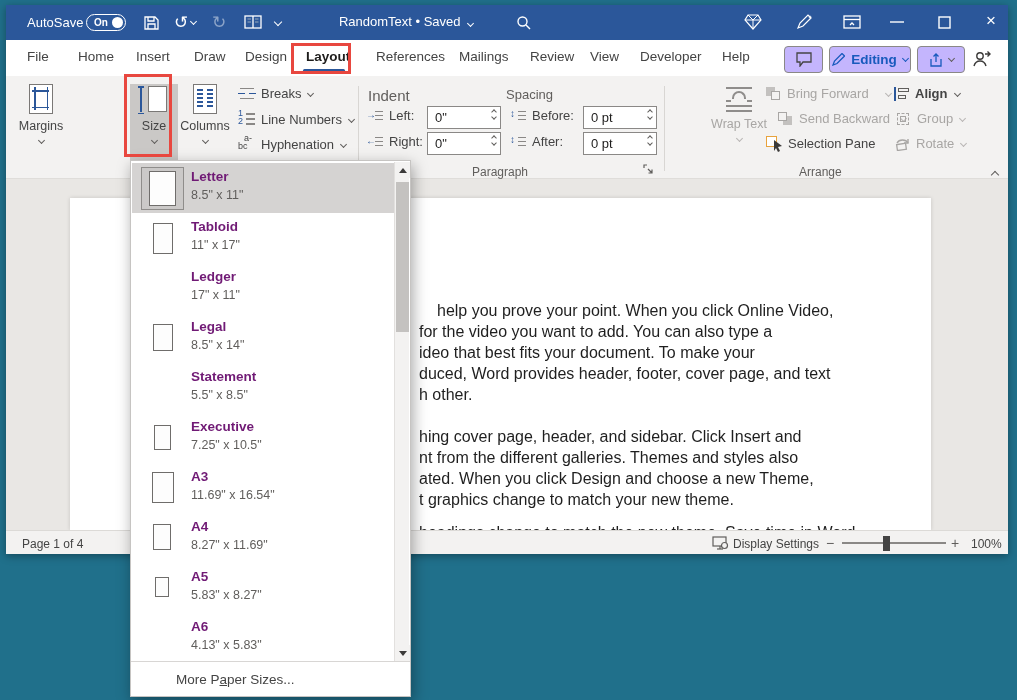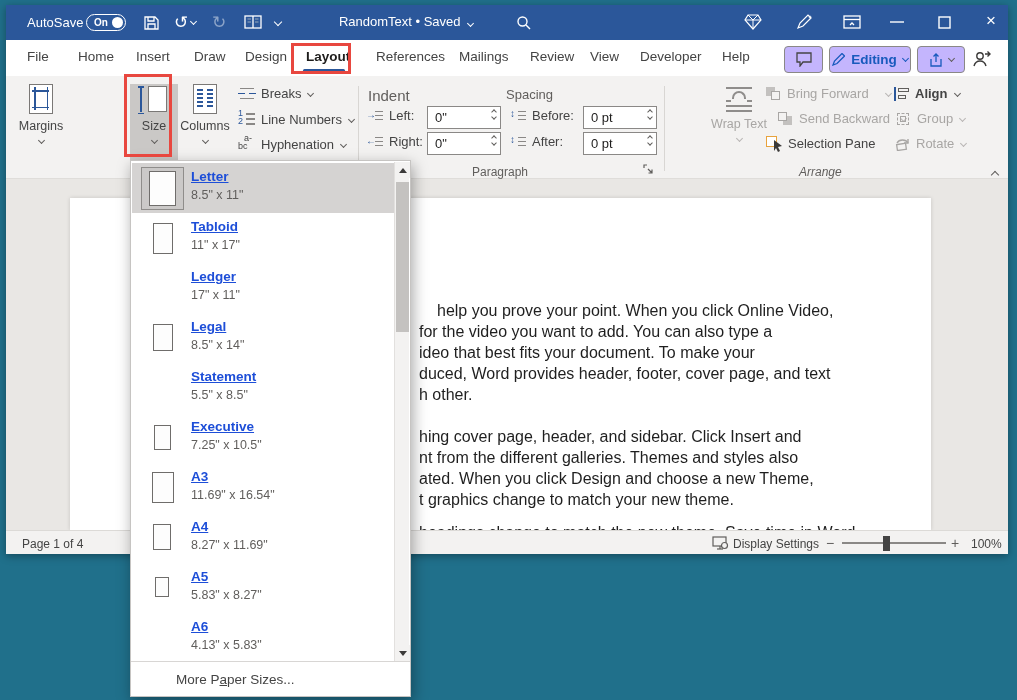--- a/index.html
+++ b/index.html
@@ -60,21 +60,21 @@
 
   
   #statusbar { left:0; top:525px; width:1002px; height:24px; background:#f3f2f1; border-top:1px solid #dcdad7; font-size:12px; color:#444; }
   #zoomtrack { left:836px; top:11px; width:104px; height:2px; background:#8a8886; }
   #zoomthumb { left:877px; top:5px; width:7px; height:15px; background:#444; }
 
   
   #size-menu { left:130px; top:160px; width:281px; height:537px; background:#fff; border:1px solid #c6c4c2; box-shadow:2px 5px 14px rgba(0,0,0,.35); z-index:10; }
   .srow { position:absolute; left:1px; width:263px; height:50px; }
   .srow.selected { background:#d5d3d2; }
-  .srow .nm { position:absolute; left:59px; top:6px; font-size:13.5px; font-weight:bold; color:#1d4ed8;text-decoration:underline; }
+  .srow .nm { position:absolute; left:59px; top:6px; font-size:13.5px; font-weight:bold; color:#701a75; }
   .srow .dm { position:absolute; left:59px; top:25px; font-size:12.5px; color:#605e5c; }
   .pap { position:absolute; border:1.6px solid #6f6d6b; background:#fdfdfd; }
   #letter-box { position:absolute; left:9px; top:4px; width:43px; height:43px; border:1px solid #8f8d8b; background:#cbc9c8; }
   #sb { position:absolute; right:1px; top:1px; width:15px; height:499px; background:#f3f2f1; border-left:1px solid #e2e0de; }
   .sb-btn { position:absolute; left:0; width:15px; height:16px; background:#f3f2f1; display:flex; align-items:center; justify-content:center; }
   .tri { width:0; height:0; border-left:4px solid transparent; border-right:4px solid transparent; }
   .tri.up { border-bottom:5px solid #3b3a39; }
   .tri.dn { border-top:5px solid #3b3a39; }
   #sb-thumb { position:absolute; left:1px; top:20px; width:13px; height:150px; background:#c4c2c0; }
   #menu-div { position:absolute; left:0; top:500px; width:279px; height:1px; background:#d8d6d4; }
@@ -418,21 +418,21 @@
         <svg width="17" height="14" viewBox="0 0 17 14">
             <path d="M3 6a6 5 0 0 1 11 0" fill="none" stroke="#a8a6a4" stroke-width="1.4"></path>
             <path d="M14 2v4h-4" fill="none" stroke="#a8a6a4" stroke-width="1.4"></path>
             <rect x="3" y="7" width="9" height="6" transform="rotate(-8 7 10)" fill="none" stroke="#a8a6a4" stroke-width="1.3"></rect>
           </svg>
       </span>
       <span>Rotate</span>
         <span class="cv sm"></span>
     </div>
 
-    <span class="grouplabel" style="left:793px;font-style:italic;">Arrange</span>
+    <span class="grouplabel" style="left:793px;">Arrange</span>
 
     <div class="abs" style="left:986px;top:88px;color:#605e5c;"><span class="cv" style="transform:rotate(225deg);"></span></div>
   </div>
 
   <div id="docarea" class="abs">
     <div id="page">
       <div class="docline" style="top:104px;margin-left:18px;">help you prove your point. When you click Online Video,</div>
       <div class="docline" style="top:125px;">for the video you want to add. You can also type a</div>
       <div class="docline" style="top:146px;">ideo that best fits your document. To make your</div>
       <div class="docline" style="top:167px;">duced, Word provides header, footer, cover page, and text</div>

